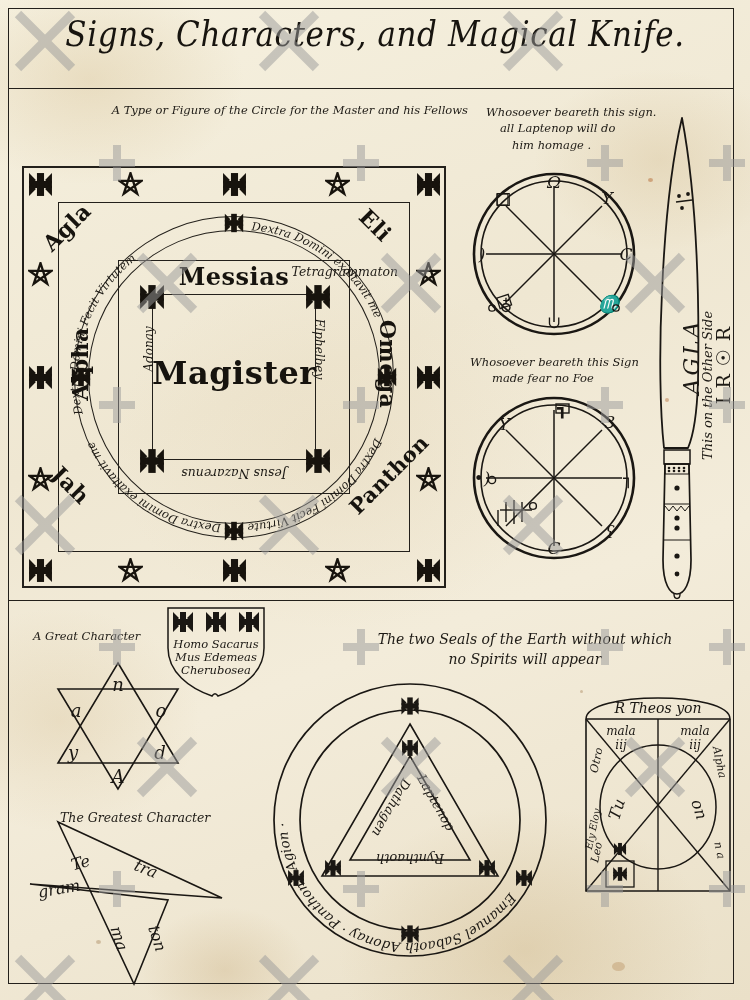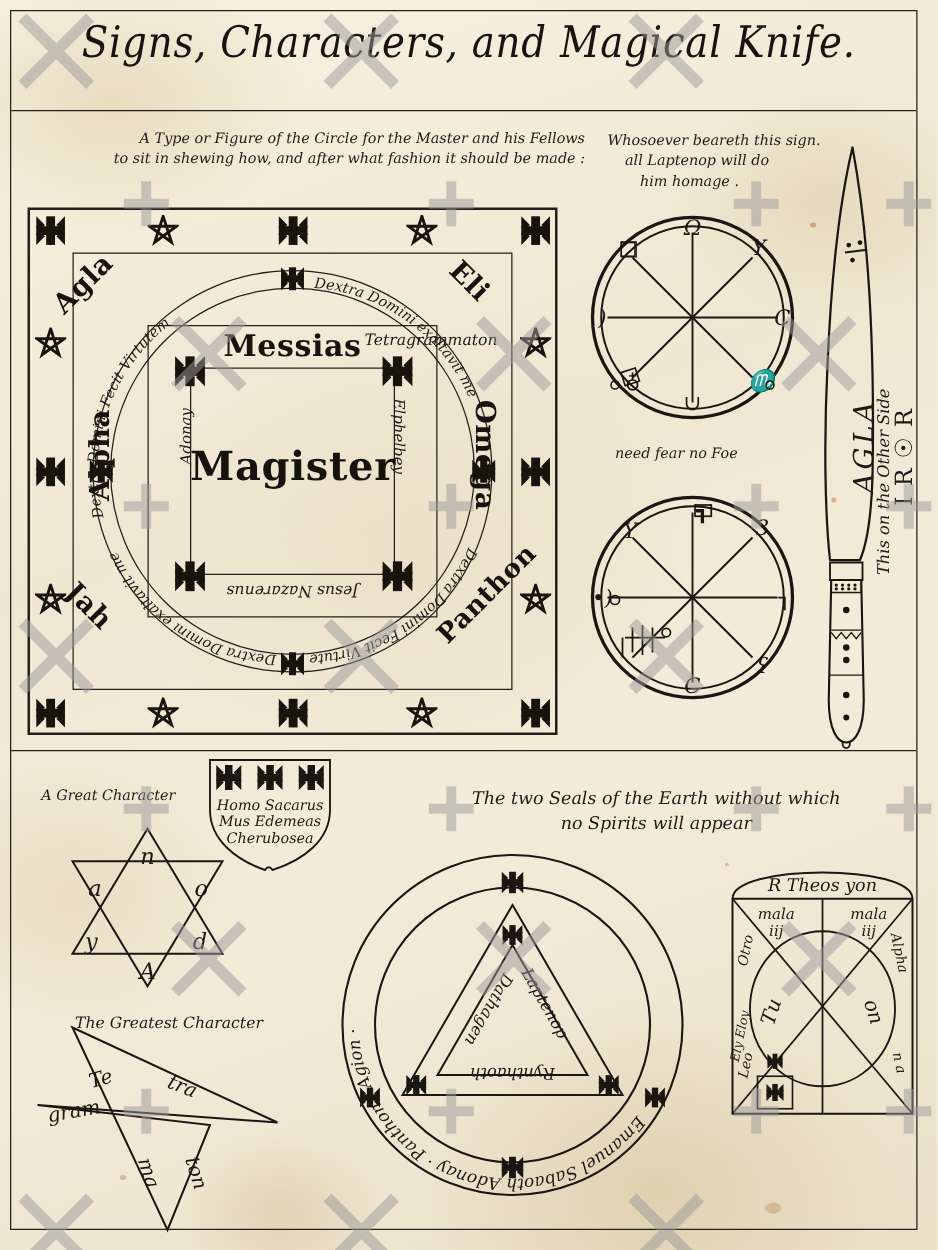--- a/index.html
+++ b/index.html
@@ -120,21 +120,20 @@
 <div class="speck" style="left:612px;top:962px;width:13px;height:9px;background:rgba(168,120,62,.30)"></div>
 <div class="speck" style="left:96px;top:940px;width:5px;height:4px"></div>
 
 <div class="frame"></div>
 
 <div class="plate-title">Signs, Characters, and Magical Knife.</div>
 <div class="title-rule"></div>
 
 <div class="cap" style="left:38px;top:102px;width:430px;text-align:right;">
   <div style="padding-left:6px">A Type or Figure of the Circle for the Master and his Fellows</div>
-  <div>to sit in shewing how, and after what fashion it should be made :</div>
 </div>
 
 <div class="cap" style="left:486px;top:104px;width:200px;">
   <div>Whosoever beareth this sign.</div>
   <div style="padding-left:14px">all Laptenop will do</div>
   <div style="padding-left:26px">him homage .</div>
 </div>
 
 <div id="master-figure">
   <div class="sq-outer"></div>
@@ -352,21 +351,22 @@
     <g stroke="#1a1713" stroke-width="1.3" fill="none">
       <rect x="27" y="26" width="11" height="11"></rect>
       <rect x="28" y="128" width="12" height="11" transform="rotate(-18 34 133)"></rect>
       <circle cx="22" cy="140" r="3.2"></circle>
       <circle cx="146" cy="140" r="3.2"></circle>
     </g>
   </svg>
 </div>
 
 <div class="cap" style="left:470px;top:354px;width:200px;">
-  <div style="padding-left:22px">need fear no Foe</div>
+  <div>Whosoever beareth this Sign</div>
+  <div style="padding-left:22px">made fear no Foe</div>
 </div>
 
 <div class="sigil-wrap" id="sigil-lower" style="left:470px;top:392px;">
   <svg width="168" height="172" viewBox="0 0 168 172">
     <circle cx="84" cy="86" r="80" fill="none" stroke="#1a1713" stroke-width="2.6"></circle>
     <circle cx="84" cy="86" r="73" fill="none" stroke="#1a1713" stroke-width="1.6"></circle>
     <g stroke="#1a1713" stroke-width="1.5" fill="none">
       <line x1="84" y1="86" x2="84" y2="18"></line>
       <line x1="84" y1="86" x2="84" y2="154"></line>
       <line x1="84" y1="86" x2="16" y2="86"></line>

